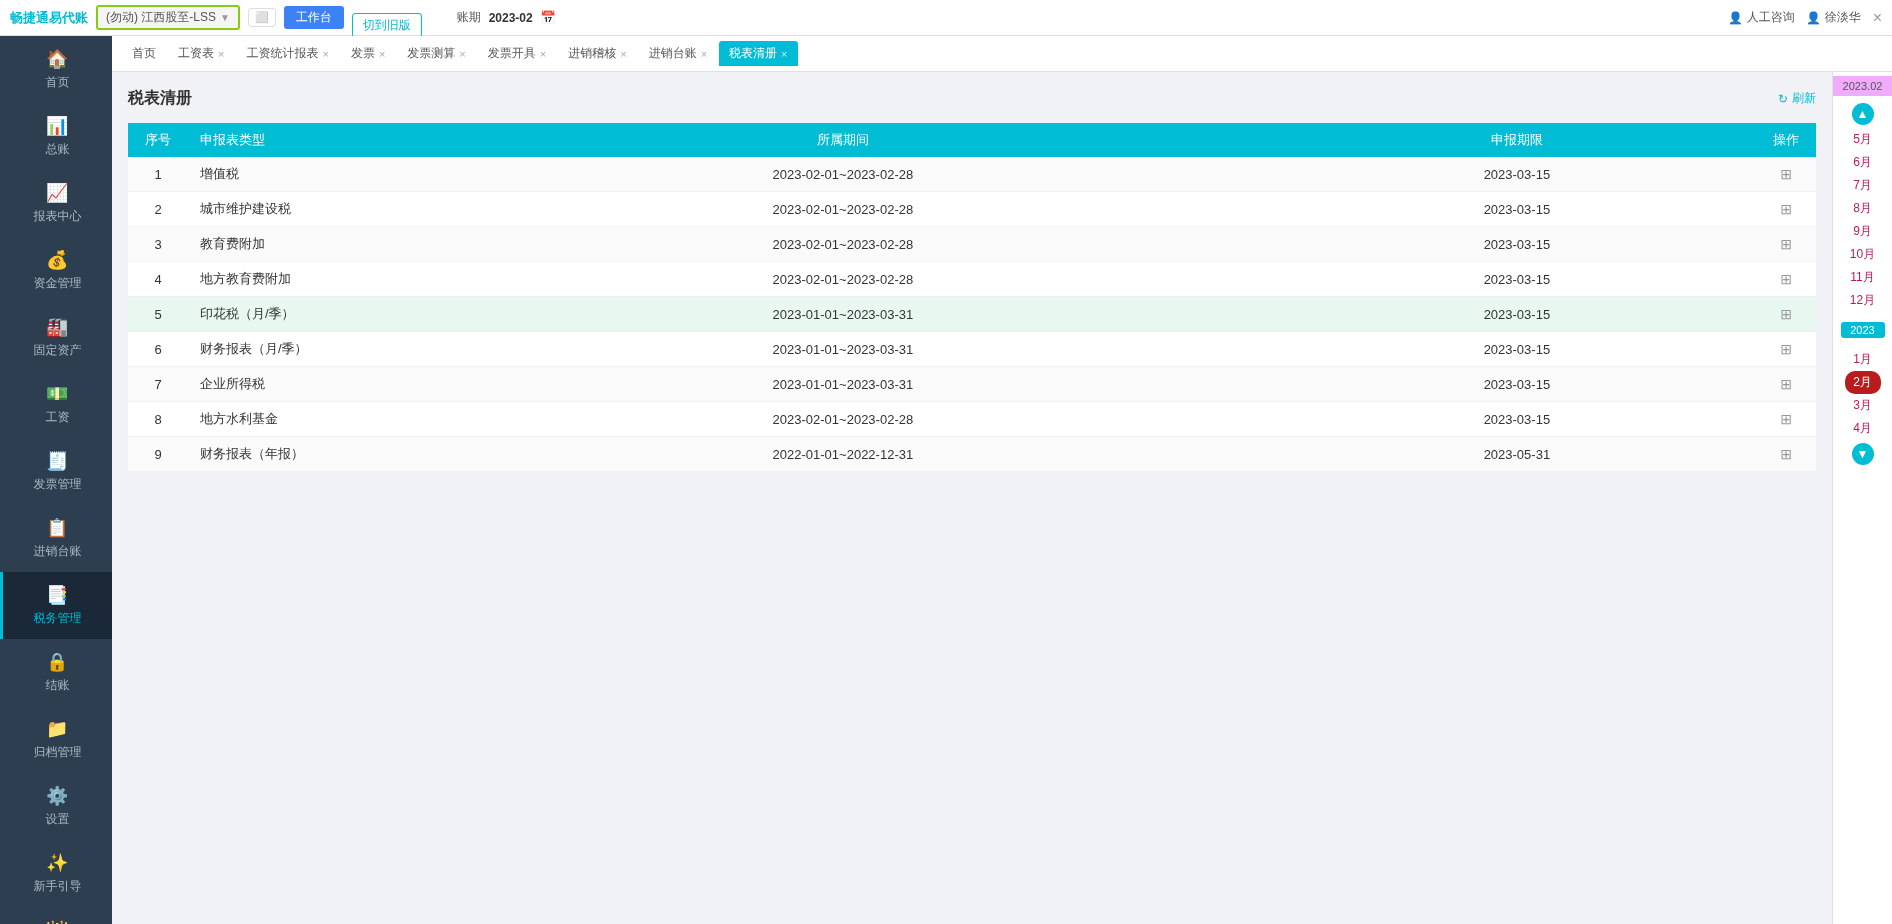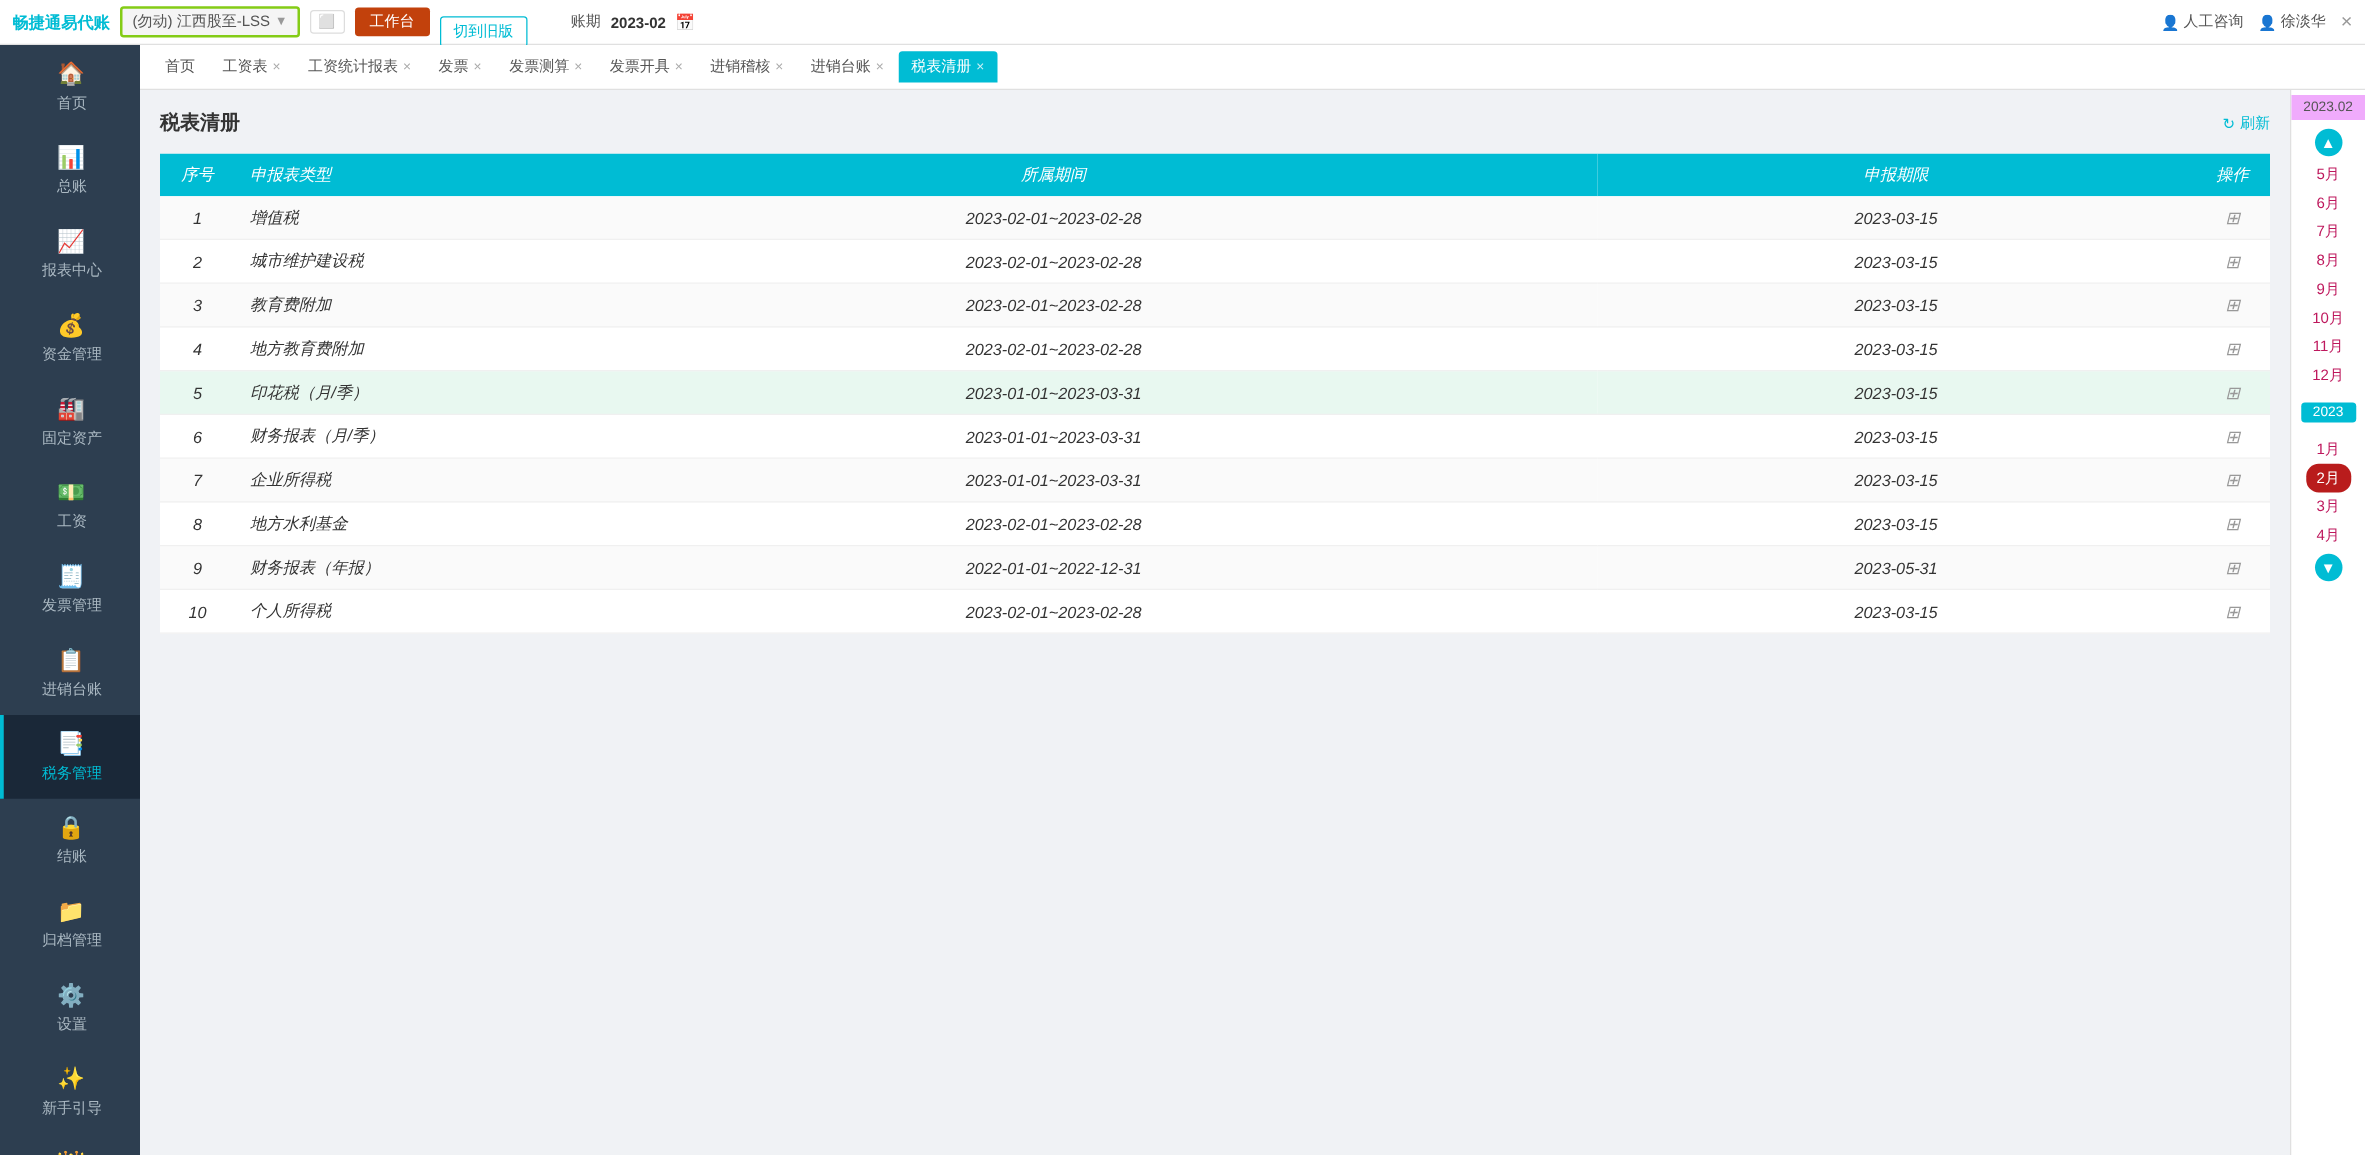--- a/index.html
+++ b/index.html
@@ -13,21 +13,21 @@
     .top-bar-logo { color: #00bcd4; font-weight: bold; font-size: 13px; }
     .company-selector {
       display: flex; align-items: center; gap: 4px; background: #f5f5f5; border: 2px solid #84cc16;
       border-radius: 3px; padding: 2px 8px; cursor: pointer; font-size: 12px; color: #555;
     }
     .company-selector .chevron { font-size: 10px; color: #999; }
     .top-bar-copy-btn {
       background: none; border: 1px solid #ddd; border-radius: 3px; padding: 2px 6px; cursor: pointer; font-size: 11px;
     }
     .workbench-btn {
-      background: #c2410c; color: #fff; border: none; border-radius: 3px; padding: 3px 12px; cursor: pointer; font-size: 12px;
+      background: #3b82f6; color: #fff; border: none; border-radius: 3px; padding: 3px 12px; cursor: pointer; font-size: 12px;
     }
     .switch-btn {
       background: none; border: 1px solid #00bcd4; color: #00bcd4; border-radius: 3px; padding: 3px 10px; cursor: pointer; font-size: 12px; margin-top: 16px;
     }
     .period-label { color: #555; font-size: 12px; padding-left: 27px; }
     .period-value { color: #333; font-size: 12px; font-weight: bold; }
     .calendar-icon { color: #00bcd4; cursor: pointer; font-size: 13px; }
     .top-bar-right { margin-left: auto; display: flex; align-items: center; gap: 12px; }
     .help-link { color: #555; font-size: 12px; cursor: pointer; display: flex; align-items: center; gap: 3px; }
     .user-info { color: #555; font-size: 12px; cursor: pointer; display: flex; align-items: center; gap: 3px; }
@@ -71,21 +71,21 @@
     .main-panel { flex: 1; padding: 16px; overflow-y: auto; }
 
     
     .page-header {
       display: flex; align-items: center; justify-content: space-between; margin-bottom: 14px;
     }
     .page-title { font-size: 16px; font-weight: bold; color: #333; }
     .refresh-btn { display: flex; align-items: center; gap: 4px; color: #00bcd4; cursor: pointer; font-size: 12px; }
 
     
-    .data-table { width: 100%; border-collapse: collapse; background: #fff; font-style: italic; }
+    .data-table { width: 100%; border-collapse: collapse; background: #fff; }
     .data-table th {
       background: #00bcd4; color: #fff; padding: 8px 12px; text-align: center;
       font-size: 13px; font-weight: normal; border: none;
     }
     .data-table th.left { text-align: left; }
     .data-table td {
       padding: 8px 12px; border-bottom: 1px solid #f0f0f0; text-align: center;
       font-size: 13px; color: #333;
     }
     .data-table td.left { text-align: left; }
@@ -340,29 +340,20 @@
     <td>2023-03-15</td>
     <td>
       <span class="action-icon">⊞</span>
     </td>
   </tr>
               <tr>
     <td>9</td>
     <td class="left">财务报表（年报）</td>
     <td>2022-01-01~2022-12-31</td>
     <td>2023-05-31</td>
-    <td>
-      <span class="action-icon">⊞</span>
-    </td>
-  </tr>
-              <tr>
-    <td>10</td>
-    <td class="left">个人所得税</td>
-    <td>2023-02-01~2023-02-28</td>
-    <td>2023-03-15</td>
     <td>
       <span class="action-icon">⊞</span>
     </td>
   </tr>
             </tbody>
         </table>
 
       </div>
 
       <div class="right-panel">

